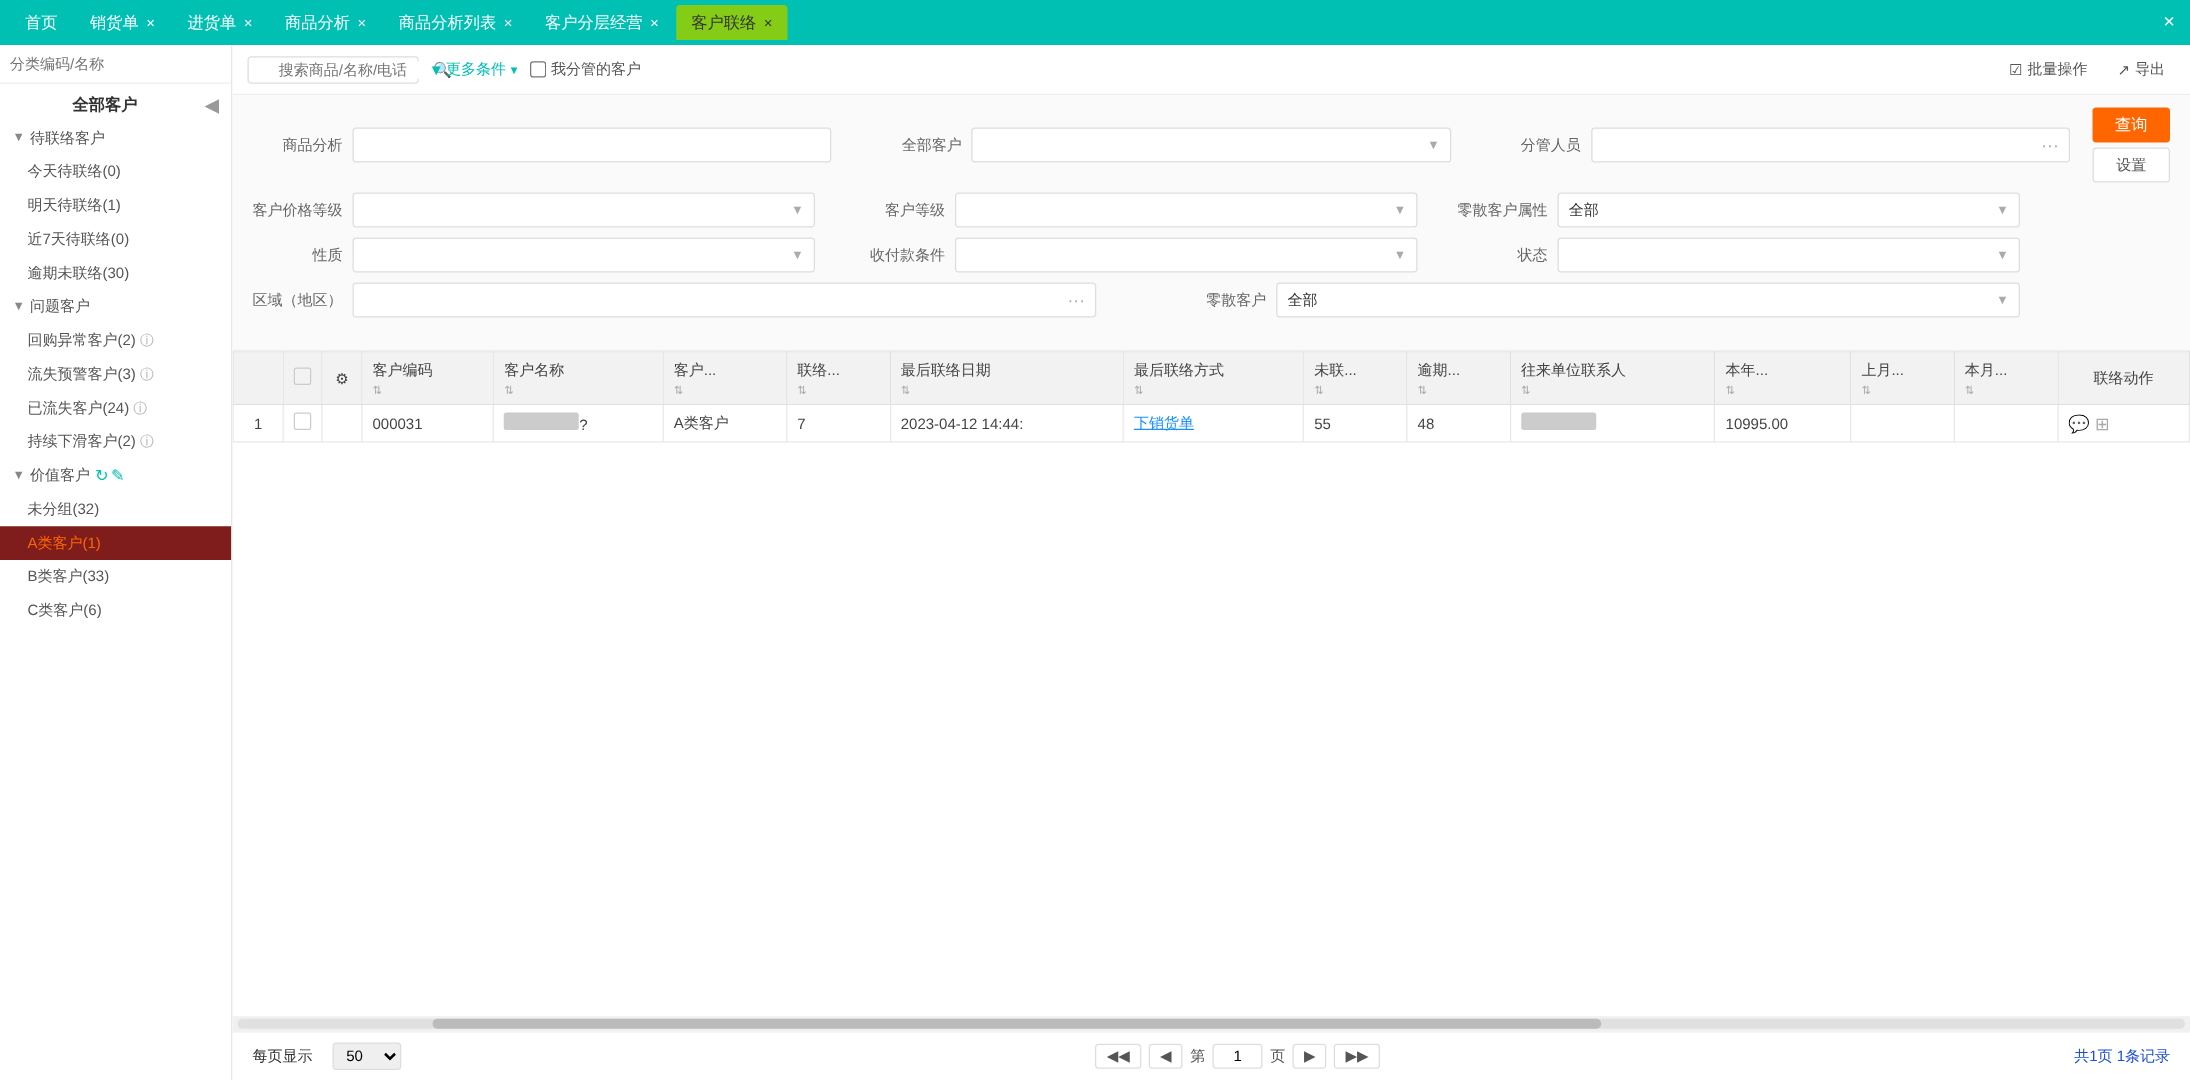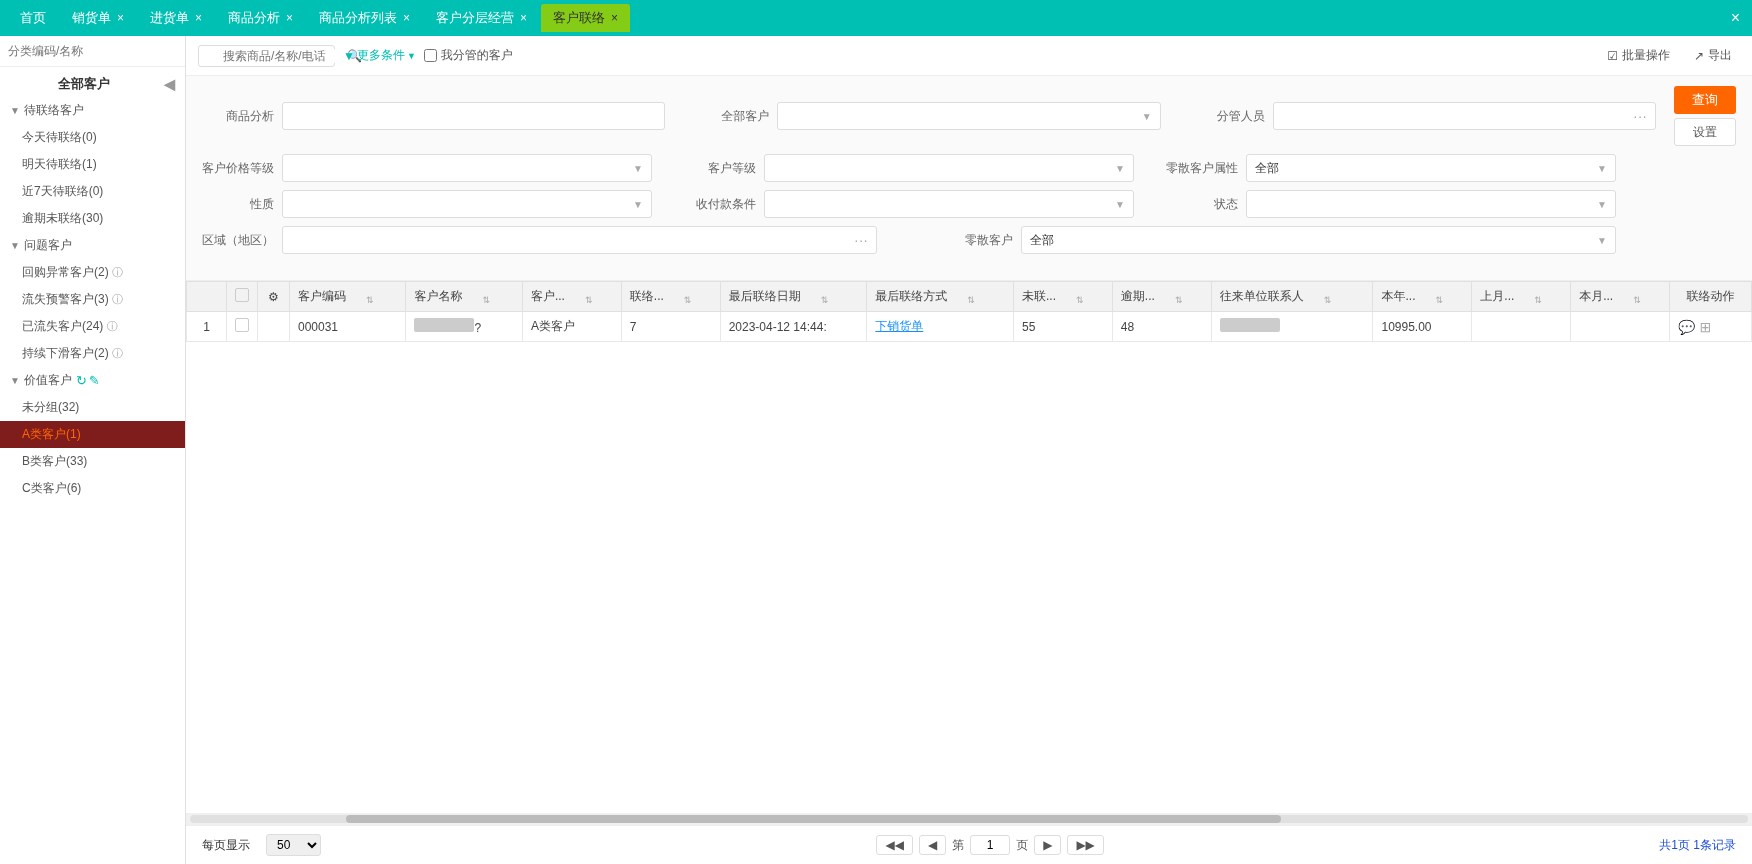--- a/index.html
+++ b/index.html
@@ -362,22 +362,23 @@
       left: 10%;
       width: 60%;
       height: 8px;
       background: #bbb;
       border-radius: 4px;
     }
     .icon-collapse::before { content: '◀'; }
 
     .th-with-sort {
       display: flex;
-      align-items: flex-end;
-      gap: 20px;
+      align-items: flex-start;
+      gap: 2px;
+      flex-direction: column;
     }
     .sort-icon { color: #aaa; font-size: 9px; cursor: pointer; }
 
     .checkbox-custom {
       width: 14px;
       height: 14px;
       border: 1px solid #ccc;
       border-radius: 2px;
       display: inline-block;
       cursor: pointer;

